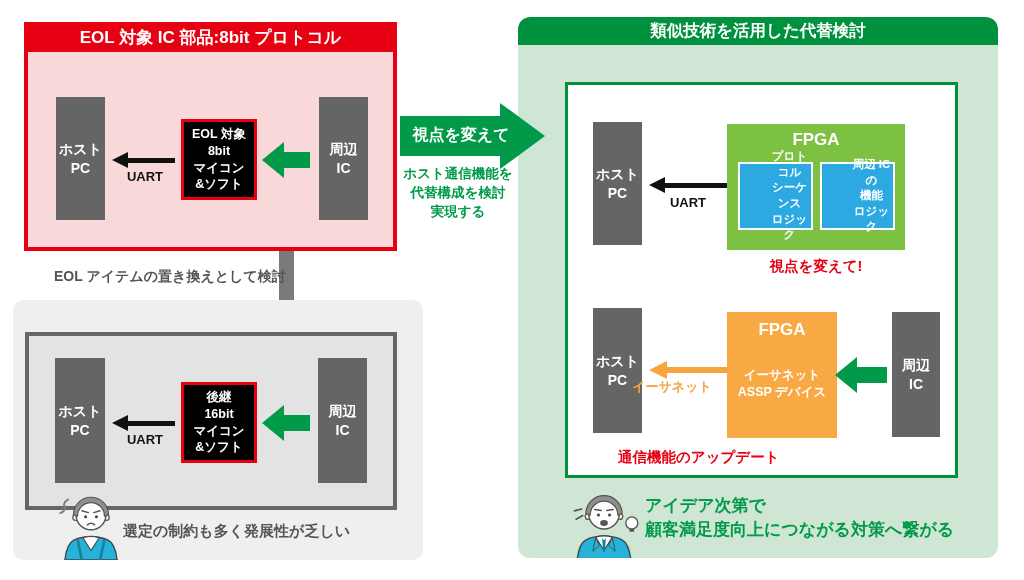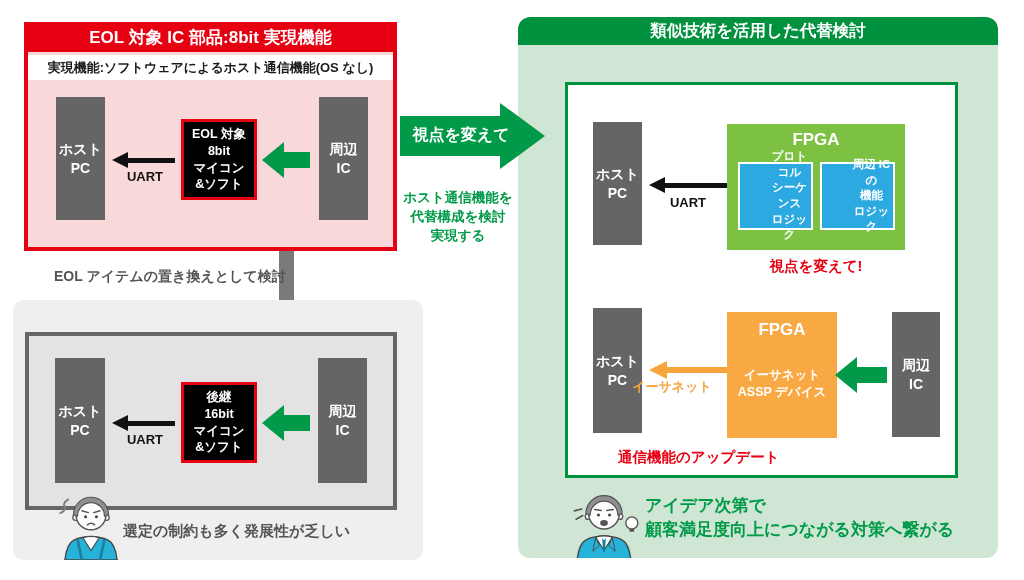--- a/index.html
+++ b/index.html
@@ -54,21 +54,21 @@
                 background:#e3e3e3; border:4px solid #666; }
   .succ-caption { position:absolute; left:110px; top:222px; font-weight:bold; font-size:15px; color:#555; }
 
   
   .trans { left:400px; top:103px; width:145px; height:66px; z-index:5;padding-left:16px; }
   .t-shaft { position:absolute; left:0; top:13px; width:100px; height:40px; background:#009a48; }
   .t-head  { position:absolute; left:100px; top:0; width:0; height:0;
              border-top:33px solid transparent; border-bottom:33px solid transparent; border-left:45px solid #009a48; }
   .t-label { position:absolute; left:0; top:22px; width:122px; text-align:center;
              color:#fff; font-weight:bold; font-size:16px; }
-  .trans-note { left:393px; top:188px; width:130px; text-align:center;
+  .trans-note { left:393px; top:164px; width:130px; text-align:center;
                 color:#009a48; font-weight:bold; font-size:13.5px; line-height:19px; }
 
   
   .alt-panel { left:518px; top:17px; width:480px; height:541px; background:#cfe6d4;
                border-radius:12px; overflow:hidden; }
   .alt-header { height:28px; background:#00913f; display:flex; align-items:center; justify-content:center;
                 color:#fff; font-weight:bold; font-size:16.5px; border-radius:12px 12px 0 0; }
   .white-box { position:absolute; left:47px; top:65px; width:393px; height:396px;
                background:#fff; border:3px solid #00913f; }
 
@@ -93,23 +93,22 @@
                 font-weight:bold; font-size:17px; line-height:24px; }
 
   .person { position:absolute; }
 </style>
 </head>
 <body>
 
 <div id="canvas">
 
   <div class="abs eol-box">
-    <div class="eol-header">EOL 対象 IC 部品:8bit 実現機能</div>
+    <div class="eol-header">EOL 対象 IC 部品:8bit プロトコル</div>
     <div class="eol-body">
-      <div class="eol-subtitle">実現機能:ソフトウェアによるホスト通信機能(OS なし)</div>
 
       <div class="abs ic-box lines" style="left:28px;top:45px;width:49px;height:123px;">
         <span>ホスト</span>
         <span>PC</span>
       </div>
 
       <div class="harrow" style="left:84px;top:100px;width:63px;height:16px;">
         <span class="ah black"></span>
         <span class="as black"></span>
       </div>

